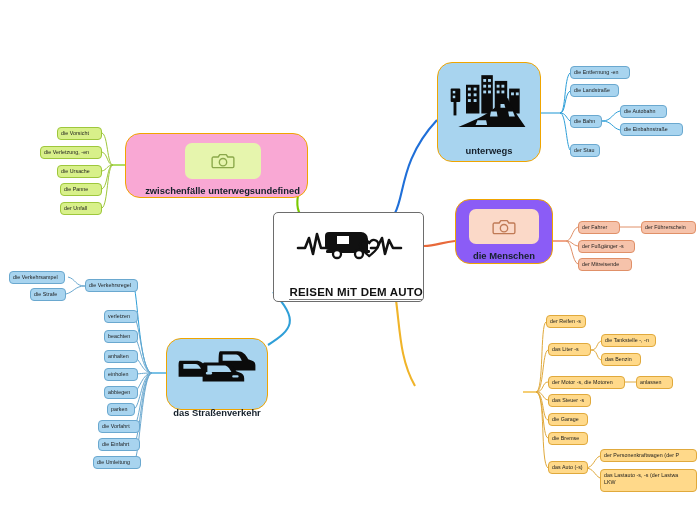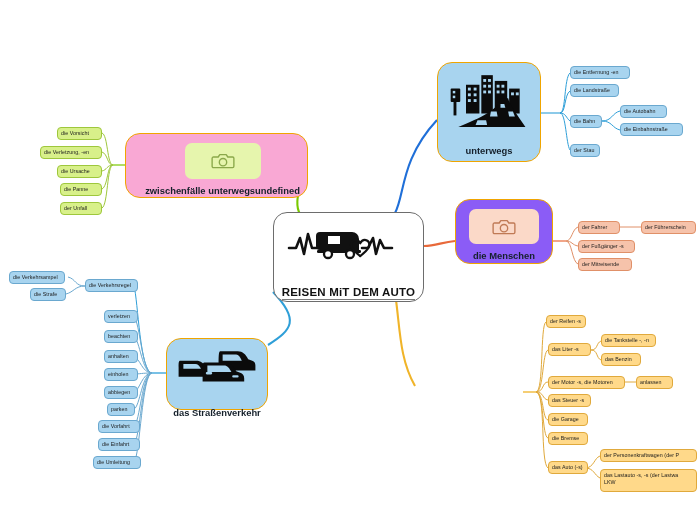--- a/index.html
+++ b/index.html
@@ -10,25 +10,25 @@
     overflow:hidden;
     position:relative;
   }
   #canvas{position:absolute;left:0;top:0;width:697px;height:520px;}
   #edges{position:absolute;left:0;top:0;width:697px;height:520px;pointer-events:none;}
 
   
   .central{
     position:absolute;
     border:1.6px solid #6d6d6d;
-    border-radius:14px;
+    border-radius:5px;
     background:#ffffff;
     box-sizing:border-box;
     display:flex;flex-direction:column;
-    align-items:center;justify-content:center;
+    align-items:flex-end;justify-content:center;
   }
   .central .glyph{width:130px;height:56px;display:block;}
   .central .ctitle{
     font-size:11.5px;font-weight:bold;color:#111;
     letter-spacing:.2px;margin-top:16px;
     border-bottom:1.3px solid #7a7a7a;padding-bottom:1px;
   }
 
   
   .topic{

